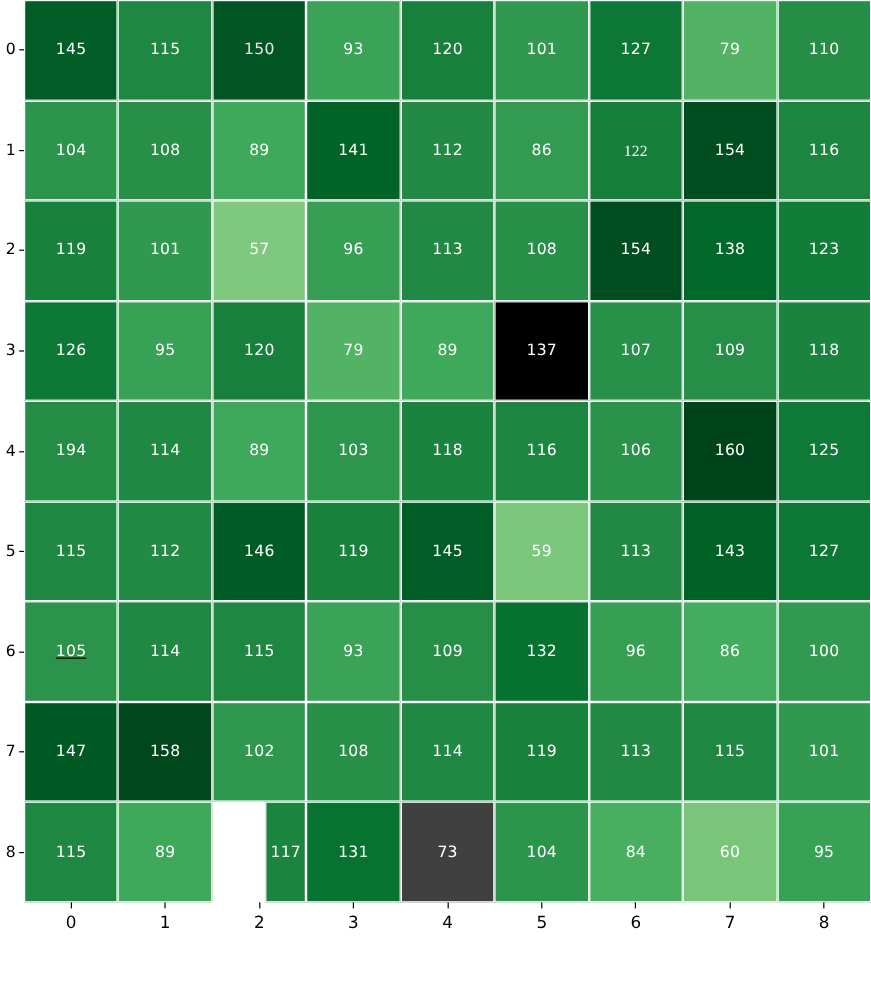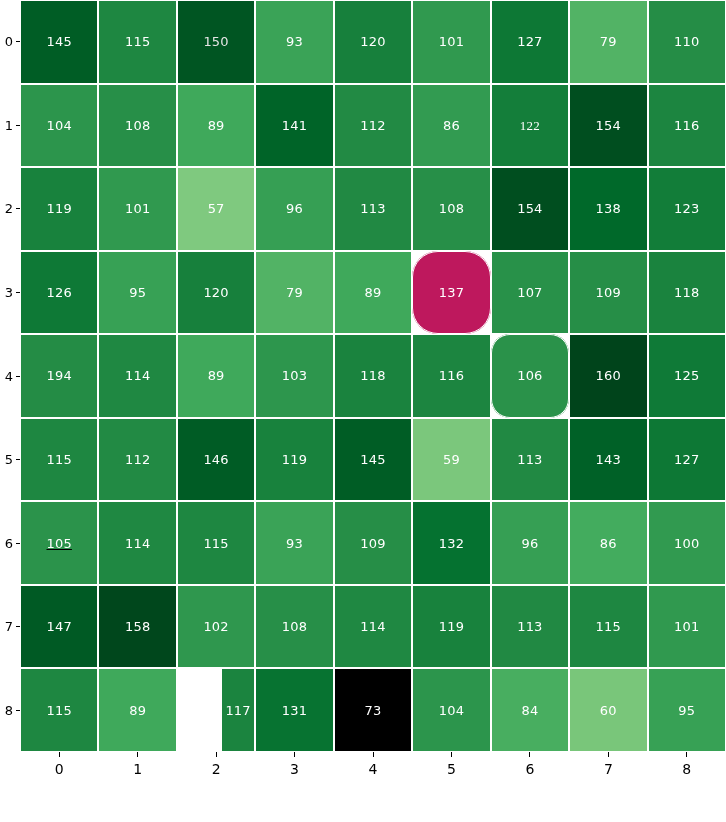--- a/index.html
+++ b/index.html
@@ -165,21 +165,21 @@
       </div>
       <div class="cell" style="background: rgb(23, 128, 60);">
         <span class="cell-label" style="color: rgb(255, 255, 255);">120</span>
       </div>
       <div class="cell" style="background: rgb(82, 179, 101);">
         <span class="cell-label" style="color: rgb(255, 255, 255);">79</span>
       </div>
       <div class="cell" style="background: rgb(63, 169, 91);">
         <span class="cell-label" style="color: rgb(255, 255, 255);">89</span>
       </div>
-      <div class="cell" style="background: #be185d; border-radius: 26px;">
+      <div class="cell" style="background: #000000;">
         <span class="cell-label" style="color: rgb(255, 255, 255);">137</span>
       </div>
       <div class="cell" style="background: rgb(40, 145, 73);">
         <span class="cell-label" style="color: rgb(255, 255, 255);">107</span>
       </div>
       <div class="cell" style="background: rgb(38, 142, 71);">
         <span class="cell-label" style="color: rgb(255, 255, 255);">109</span>
       </div>
       <div class="cell" style="background: rgb(26, 131, 62);">
         <span class="cell-label" style="color: rgb(255, 255, 255);">118</span>
@@ -195,21 +195,21 @@
       </div>
       <div class="cell" style="background: rgb(45, 150, 77);">
         <span class="cell-label" style="color: rgb(255, 255, 255);">103</span>
       </div>
       <div class="cell" style="background: rgb(26, 131, 62);">
         <span class="cell-label" style="color: rgb(255, 255, 255);">118</span>
       </div>
       <div class="cell" style="background: rgb(28, 133, 64);">
         <span class="cell-label" style="color: rgb(255, 255, 255);">116</span>
       </div>
-      <div class="cell" style="background: rgb(42, 146, 74); border-radius: 19px;">
+      <div class="cell" style="background: rgb(42, 146, 74);">
         <span class="cell-label" style="color: rgb(255, 255, 255);">106</span>
       </div>
       <div class="cell" style="background: rgb(0, 68, 27);">
         <span class="cell-label" style="color: rgb(255, 255, 255);">160</span>
       </div>
       <div class="cell" style="background: rgb(15, 122, 55);">
         <span class="cell-label" style="color: rgb(255, 255, 255);">125</span>
       </div>
       <div class="cell" style="background: rgb(30, 135, 65);">
         <span class="cell-label" style="color: rgb(255, 255, 255);">115</span>
@@ -297,21 +297,21 @@
       </div>
       <div class="cell" style="background: rgb(63, 169, 91);">
         <span class="cell-label" style="color: rgb(255, 255, 255);">89</span>
       </div>
       <div class="cell" style="background: rgb(27, 132, 63); margin-left: 44px;">
         <span class="cell-label" style="color: rgb(255, 255, 255);">117</span>
       </div>
       <div class="cell" style="background: rgb(7, 115, 49);">
         <span class="cell-label" style="color: rgb(255, 255, 255);">131</span>
       </div>
-      <div class="cell" style="background: #000000;">
+      <div class="cell" style="background: #404040;">
         <span class="cell-label" style="color: rgb(255, 255, 255);">73</span>
       </div>
       <div class="cell" style="background: rgb(44, 149, 76);">
         <span class="cell-label" style="color: rgb(255, 255, 255);">104</span>
       </div>
       <div class="cell" style="background: rgb(72, 174, 96);">
         <span class="cell-label" style="color: rgb(255, 255, 255);">84</span>
       </div>
       <div class="cell" style="background: rgb(121, 198, 122);">
         <span class="cell-label" style="color: rgb(255, 255, 255);">60</span>

